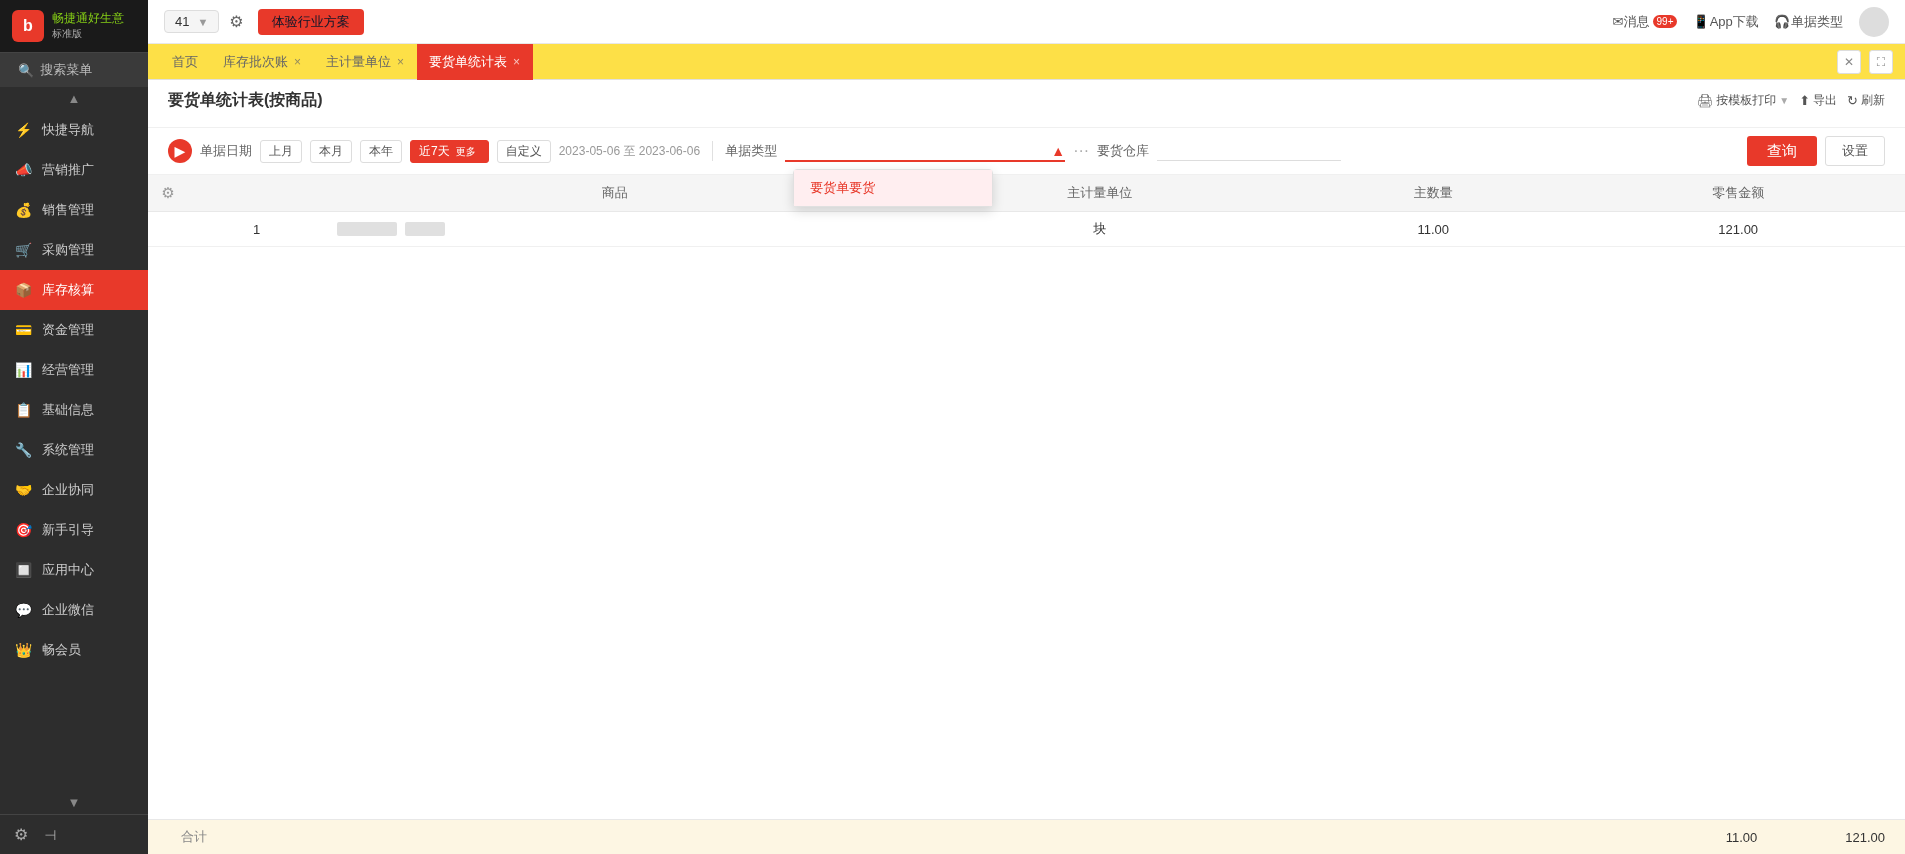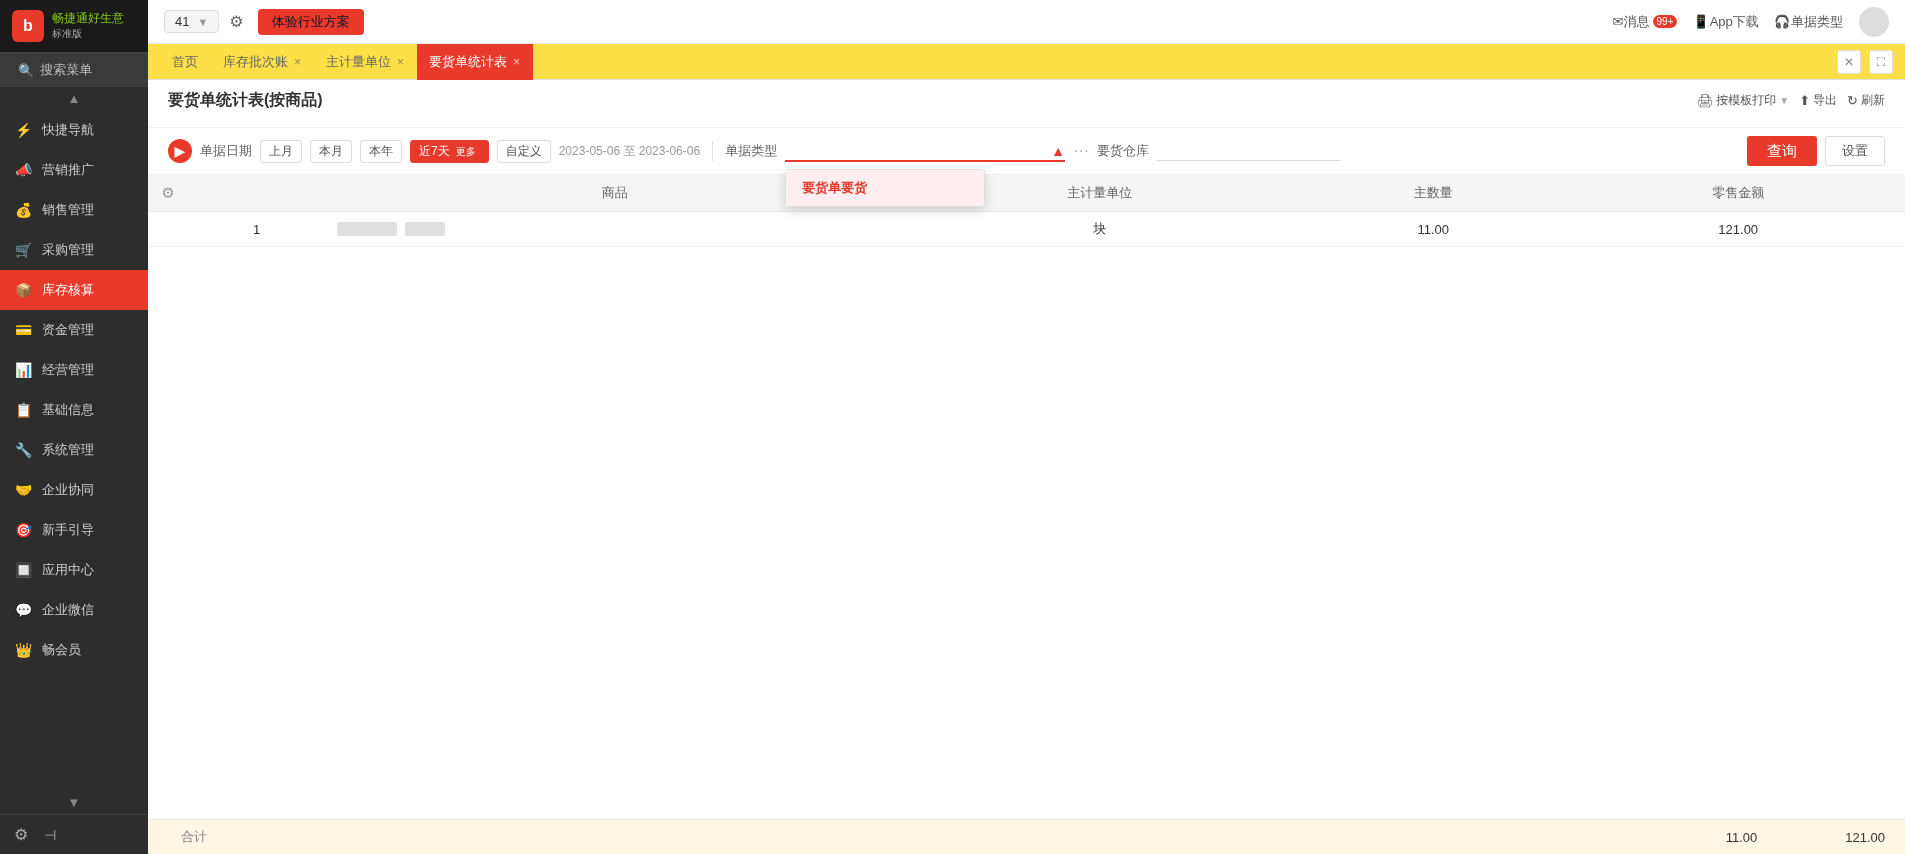--- a/index.html
+++ b/index.html
@@ -662,21 +662,21 @@
       <button class="date-btn">自定义</button>
       <span class="date-range-text">2023-05-06 至 2023-06-06</span>
 
       <div class="filter-divider"></div>
 
       <span class="filter-type-label">单据类型</span>
       <div class="filter-select-wrapper" style="position:relative;">
         <input class="filter-select-input" type="text" value="" style="">
         <span class="filter-select-arrow">▲</span>
 
-        <div class="dropdown-overlay" style="top:28px; left:0; min-width:200px;font-weight:bold;">
+        <div class="dropdown-overlay" style="top:28px; left:8px; min-width:200px;">
           <div class="dropdown-item selected">
             <span>要货单要货</span>
           </div>
         </div>
       </div>
 
       <span class="filter-more-btn">···</span>
 
       <span class="warehouse-label">要货仓库</span>
       <input class="warehouse-input" type="text" value="" style="">

